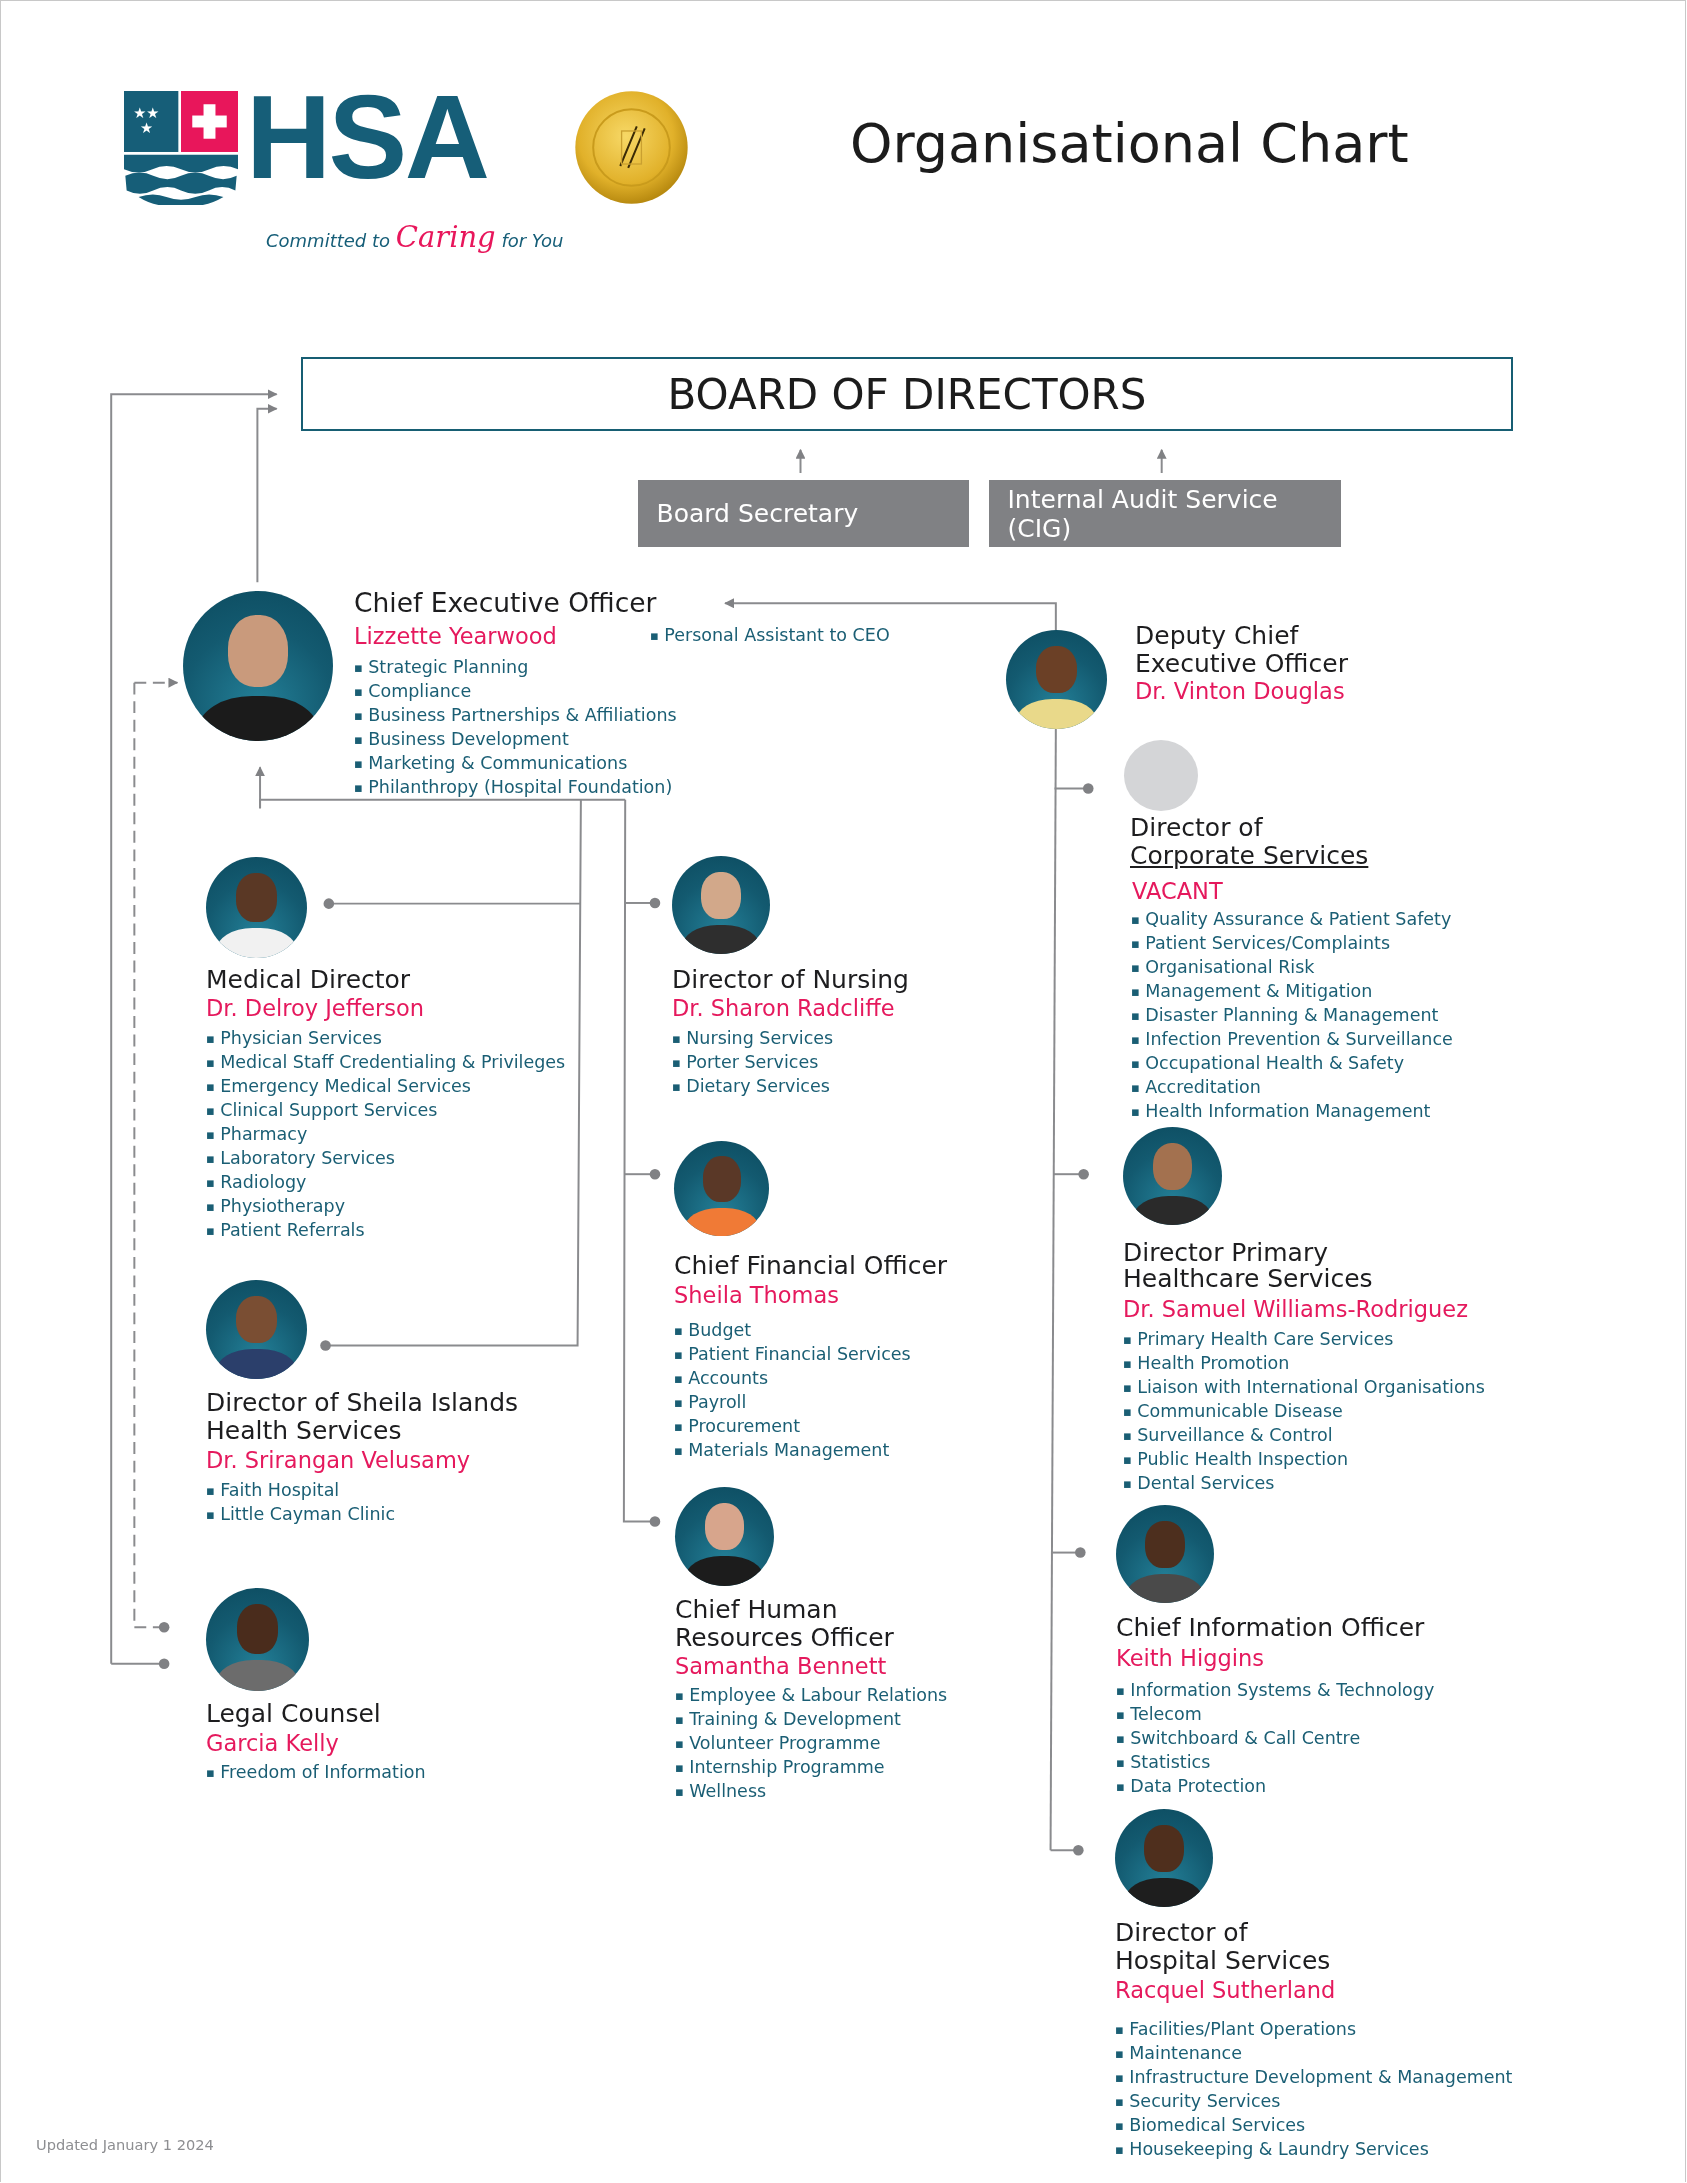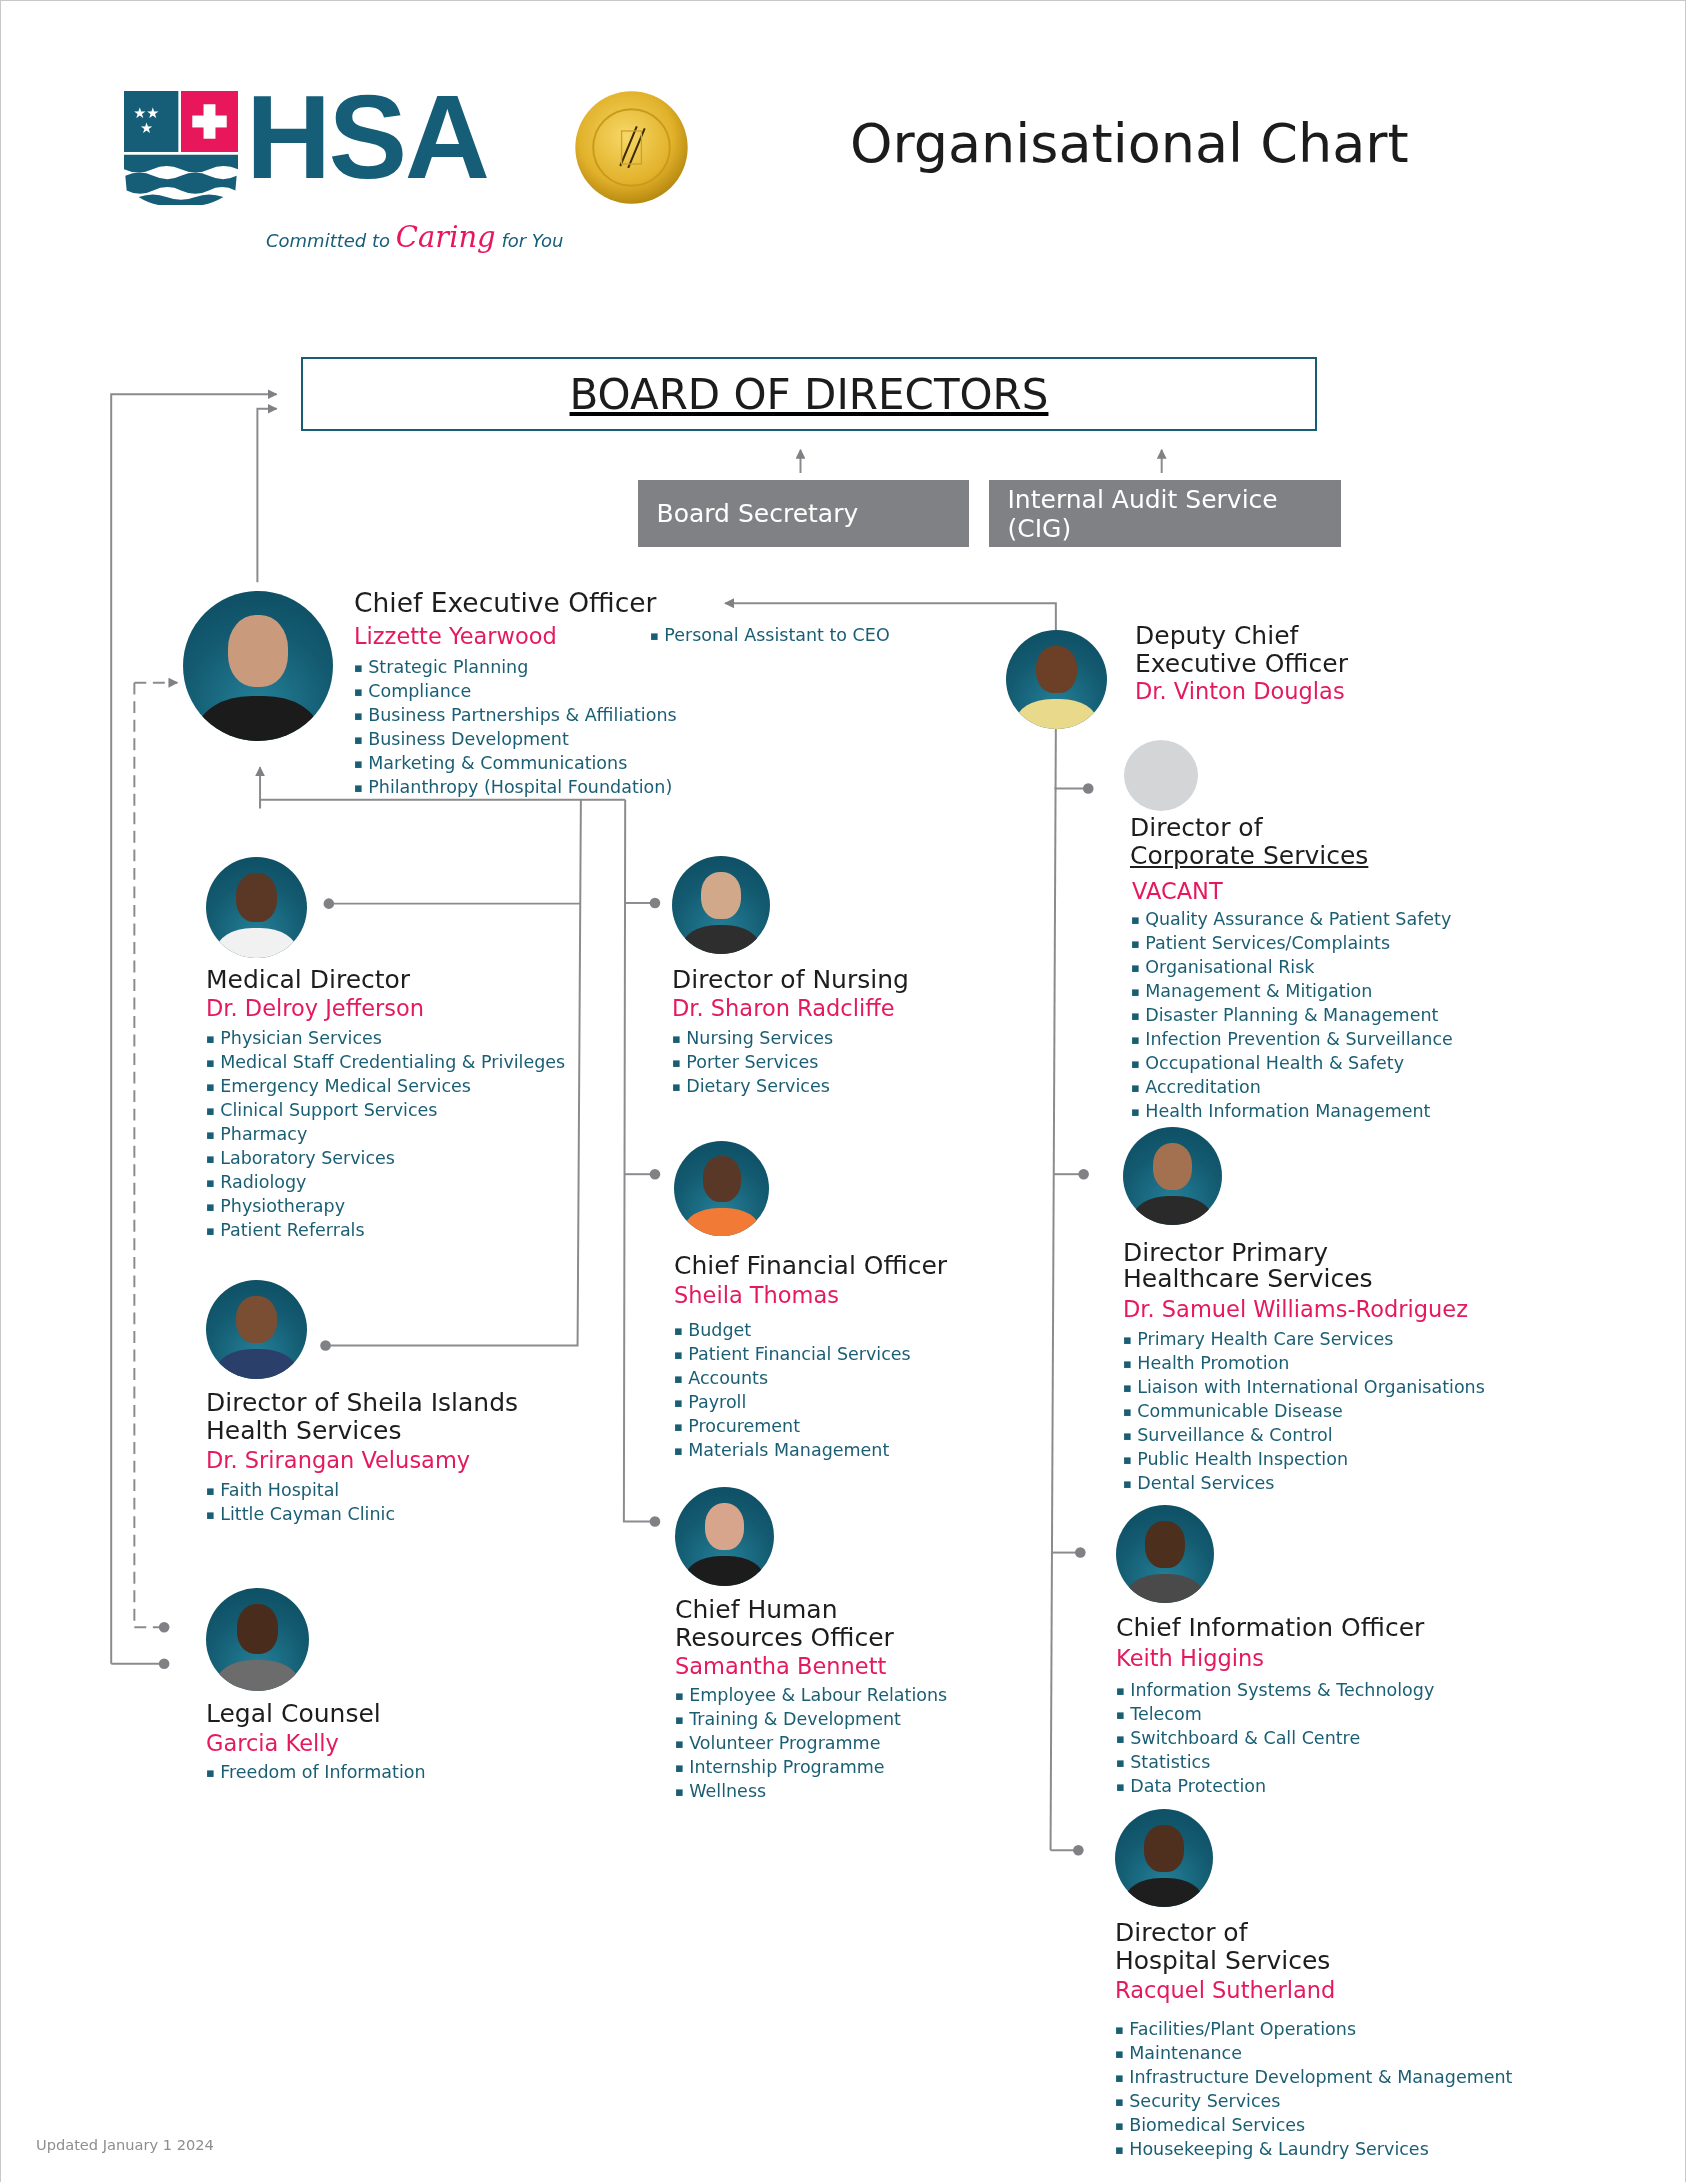--- a/index.html
+++ b/index.html
@@ -8,21 +8,21 @@
   .abs { position:absolute; }
   svg.lines { position:absolute; left:0; top:0; width:1687px; height:2183px; pointer-events:none; }
 
   
   .brand-text { position:absolute; left:246px; top:78px; font-family:"Liberation Sans", sans-serif; font-weight:bold; font-size:118px; letter-spacing:-2.6px; color:#165e78; line-height:1; }
   .tagline { position:absolute; left:266px; top:196px; font-family:"DejaVu Sans", sans-serif; font-size:18px; color:#165e78; white-space:nowrap; font-style:italic;margin-top:24px; }
   .tagline .script { color:#e8165b; font-family:"DejaVu Serif", serif; font-size:29px; font-style:italic; }
   .page-title { position:absolute; left:850px; top:112px; font-family:"DejaVu Sans", sans-serif; font-size:54px; color:#1c1c1c; white-space:nowrap; }
 
   
-  .board-box { position:absolute; left:301px; top:357px; width:1016px; height:74px; box-sizing:border-box; border:2.6px solid #175e73; display:flex; align-items:center; justify-content:center;text-decoration:underline; }
+  .board-box { position:absolute; left:301px; top:357px; width:1212px; height:74px; box-sizing:border-box; border:2.6px solid #175e73; display:flex; align-items:center; justify-content:center; }
   .board-box span { font-family:"DejaVu Sans", sans-serif; font-size:42px; color:#1c1c1c; }
   .grey-box { position:absolute; top:480px; height:67px; background:#808184; color:#ffffff; font-size:25px; display:flex; align-items:center; box-sizing:border-box; padding-left:18.5px; font-family:"DejaVu Sans", sans-serif; }
 
   
   .photo { position:absolute; border-radius:50%; overflow:hidden; background:radial-gradient(circle at 50% 75%, #237f97 0%, #135a70 55%, #0c4a5e 100%); }
   .photo .head { position:absolute; left:30%; top:16%; width:40%; height:48%; border-radius:46% 46% 44% 44%; }
   .photo .body { position:absolute; left:10%; top:70%; width:80%; height:50%; border-radius:45% 45% 0 0; }
   .photo.vacant { background:#d4d5d7; }
   .role { position:absolute; font-family:"DejaVu Sans", sans-serif; color:#1d1d1f; font-size:25px; line-height:28px; white-space:nowrap; }
   .name { position:absolute; font-family:"DejaVu Sans", sans-serif; color:#e5195d; font-size:22.5px; line-height:28px; white-space:nowrap; }

